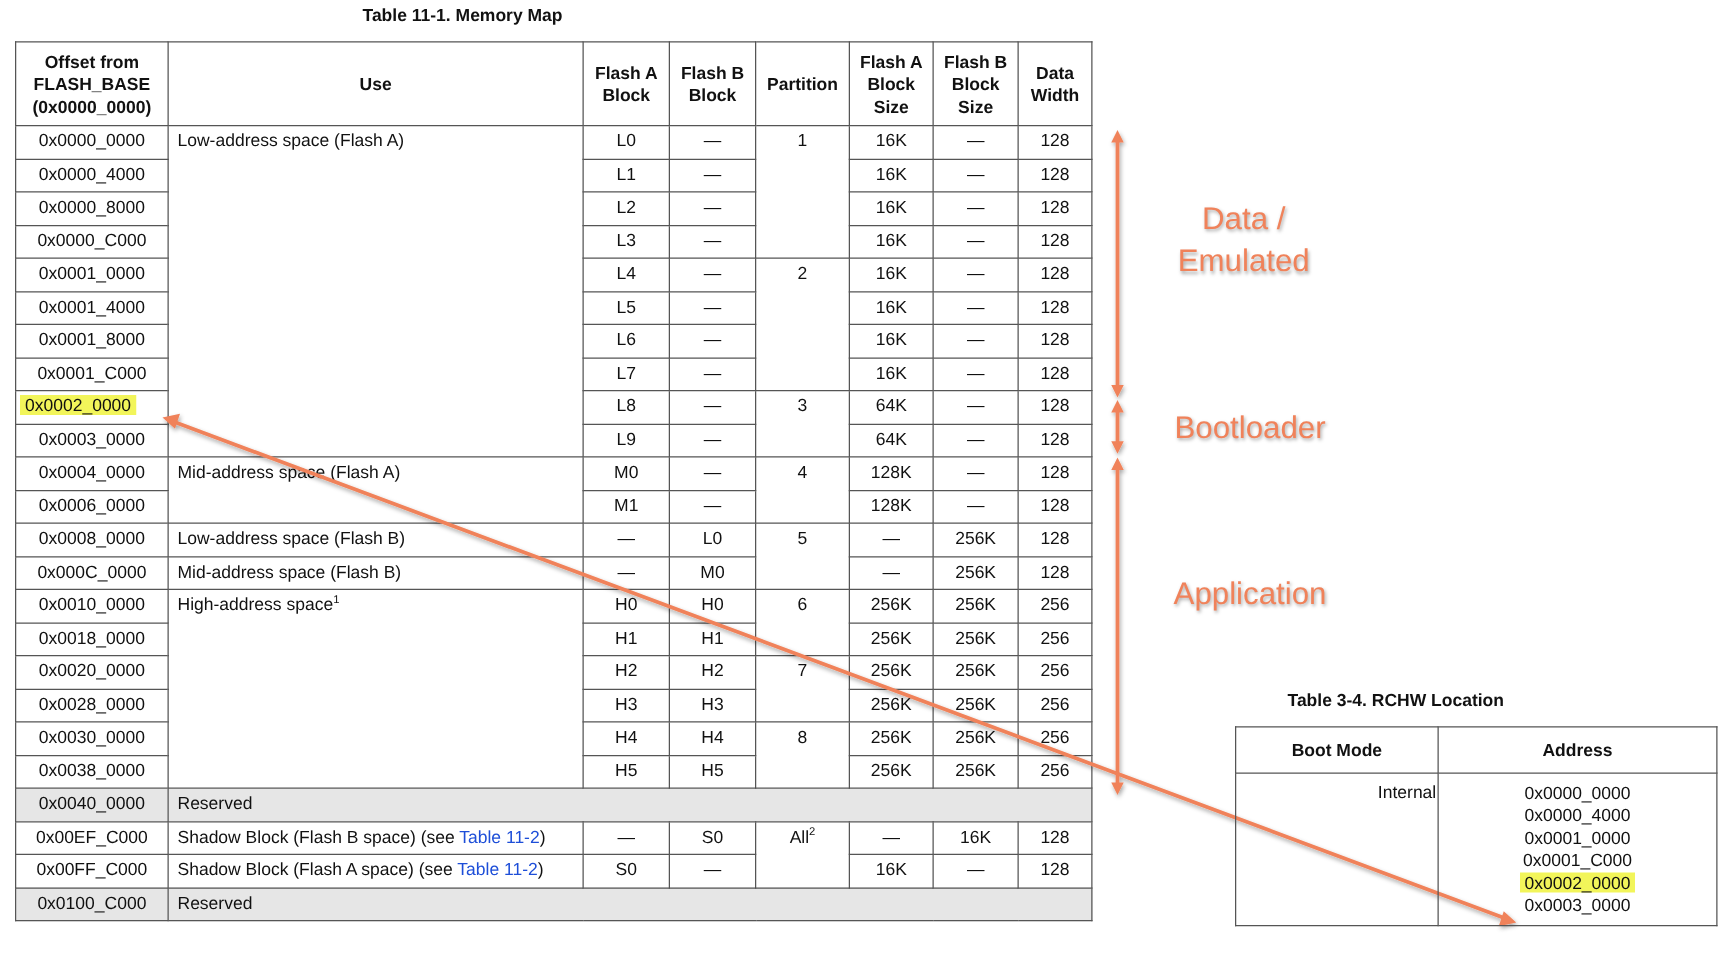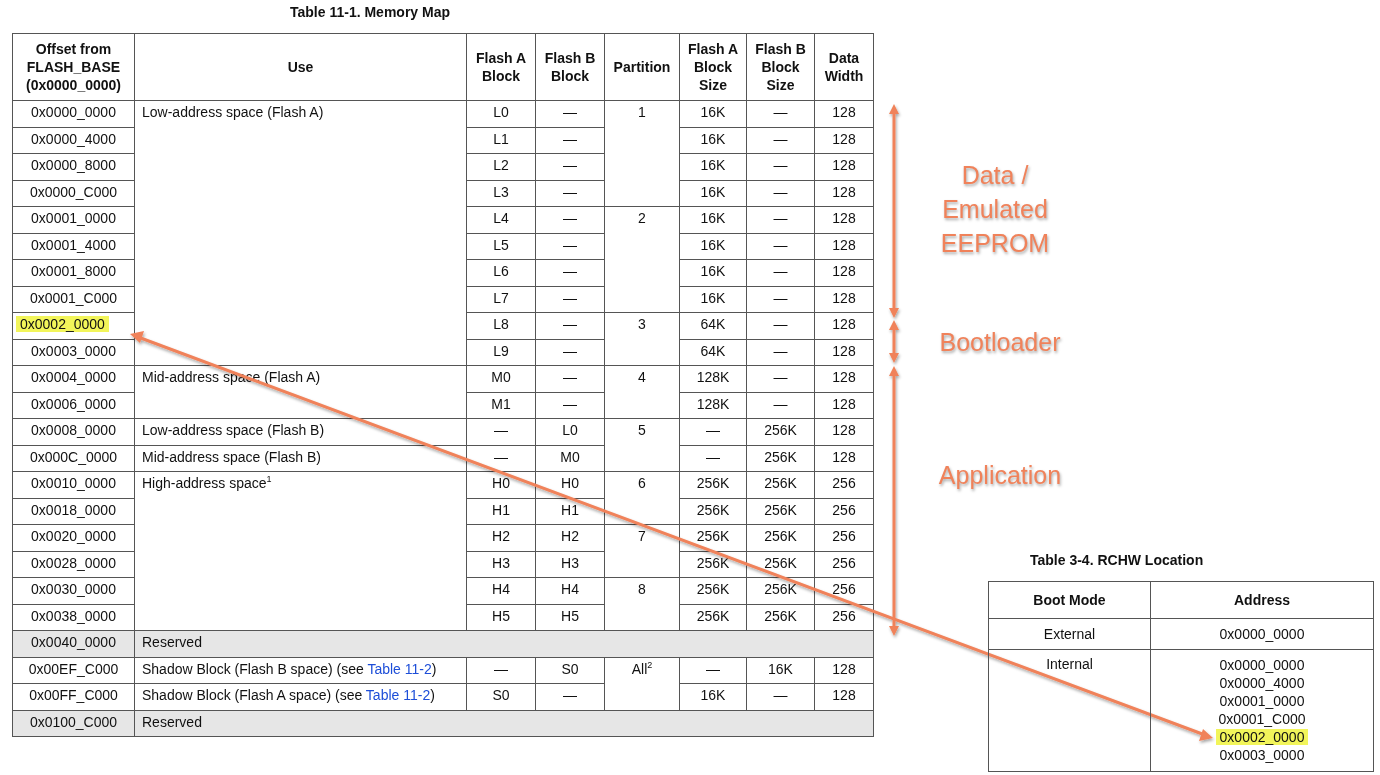--- a/index.html
+++ b/index.html
@@ -249,21 +249,20 @@
   <tr class="res">
         <td>0x0100_C000</td>
         <td class="use" colspan="7">Reserved</td>
       </tr>
   </tbody>
 </table>
 
 <div class="anno" style="left:905px;top:158px;width:180px;">
   <div>Data /</div>
   <div>Emulated</div>
-  <div>EEPROM</div>
 </div>
 <div class="anno" style="left:915px;top:325px;width:170px;">Bootloader</div>
 <div class="anno" style="left:915px;top:458px;width:170px;">Application</div>
 
 <svg class="overlay" width="1380" height="775">
   <defs>
     <filter id="sh" x="-5%" y="-5%" width="110%" height="110%">
         <feDropShadow dx="1" dy="2" stdDeviation="1.5" flood-opacity="0.35"></feDropShadow>
       </filter>
   </defs>
@@ -292,25 +291,21 @@
   <colgroup>
       <col style="width:162px">
       <col style="width:223px">
     </colgroup>
   <tbody>
       <tr>
     <th>Boot Mode</th>
     <th>Address</th>
   </tr>
   <tr>
-    <td style="height:28px;">External</td>
-    <td>0x0000_0000</td>
-  </tr>
-  <tr>
-    <td style="vertical-align:top;padding-top:6px;height:114px;">Internal</td>
+    <td style="vertical-align:top;padding-top:6px;height:114px;text-align:right;">Internal</td>
     <td style="vertical-align:top;padding-top:6px;line-height:18px;">
       <div>0x0000_0000</div>
       <div>0x0000_4000</div>
       <div>0x0001_0000</div>
       <div>0x0001_C000</div>
       <div><span class="hl">0x0002_0000</span></div>
       <div>0x0003_0000</div>
     </td>
   </tr>
 </tbody>

